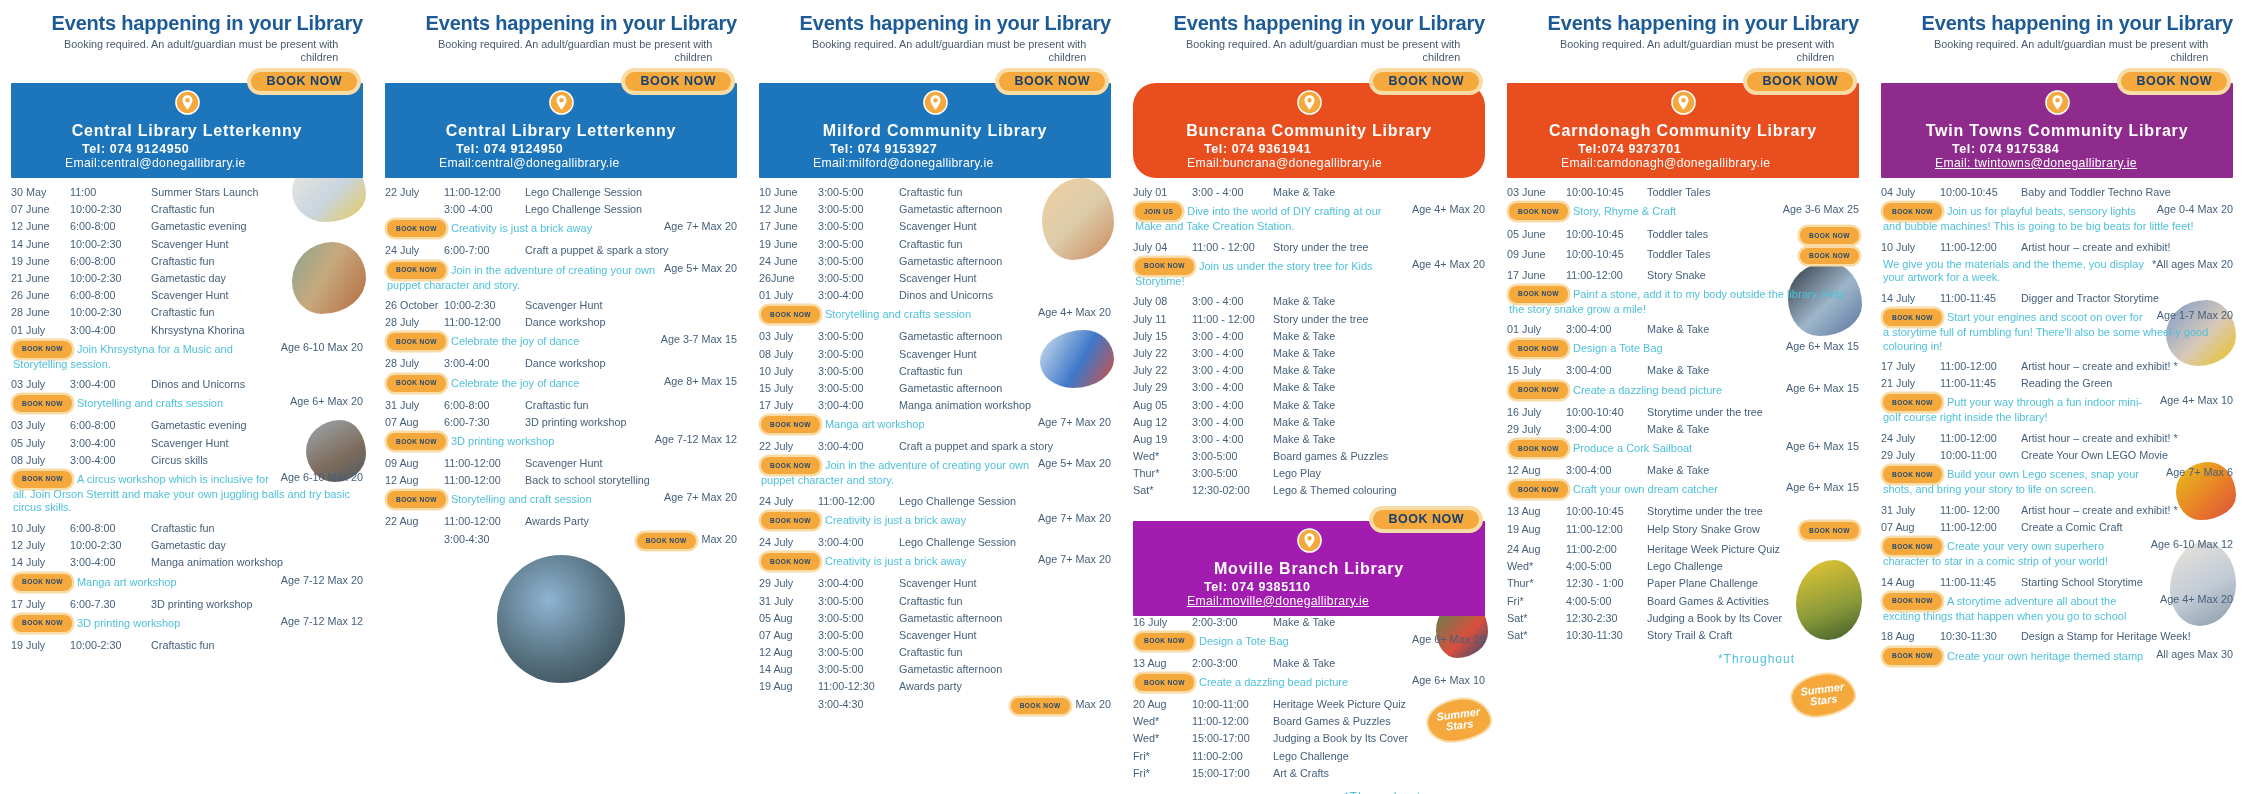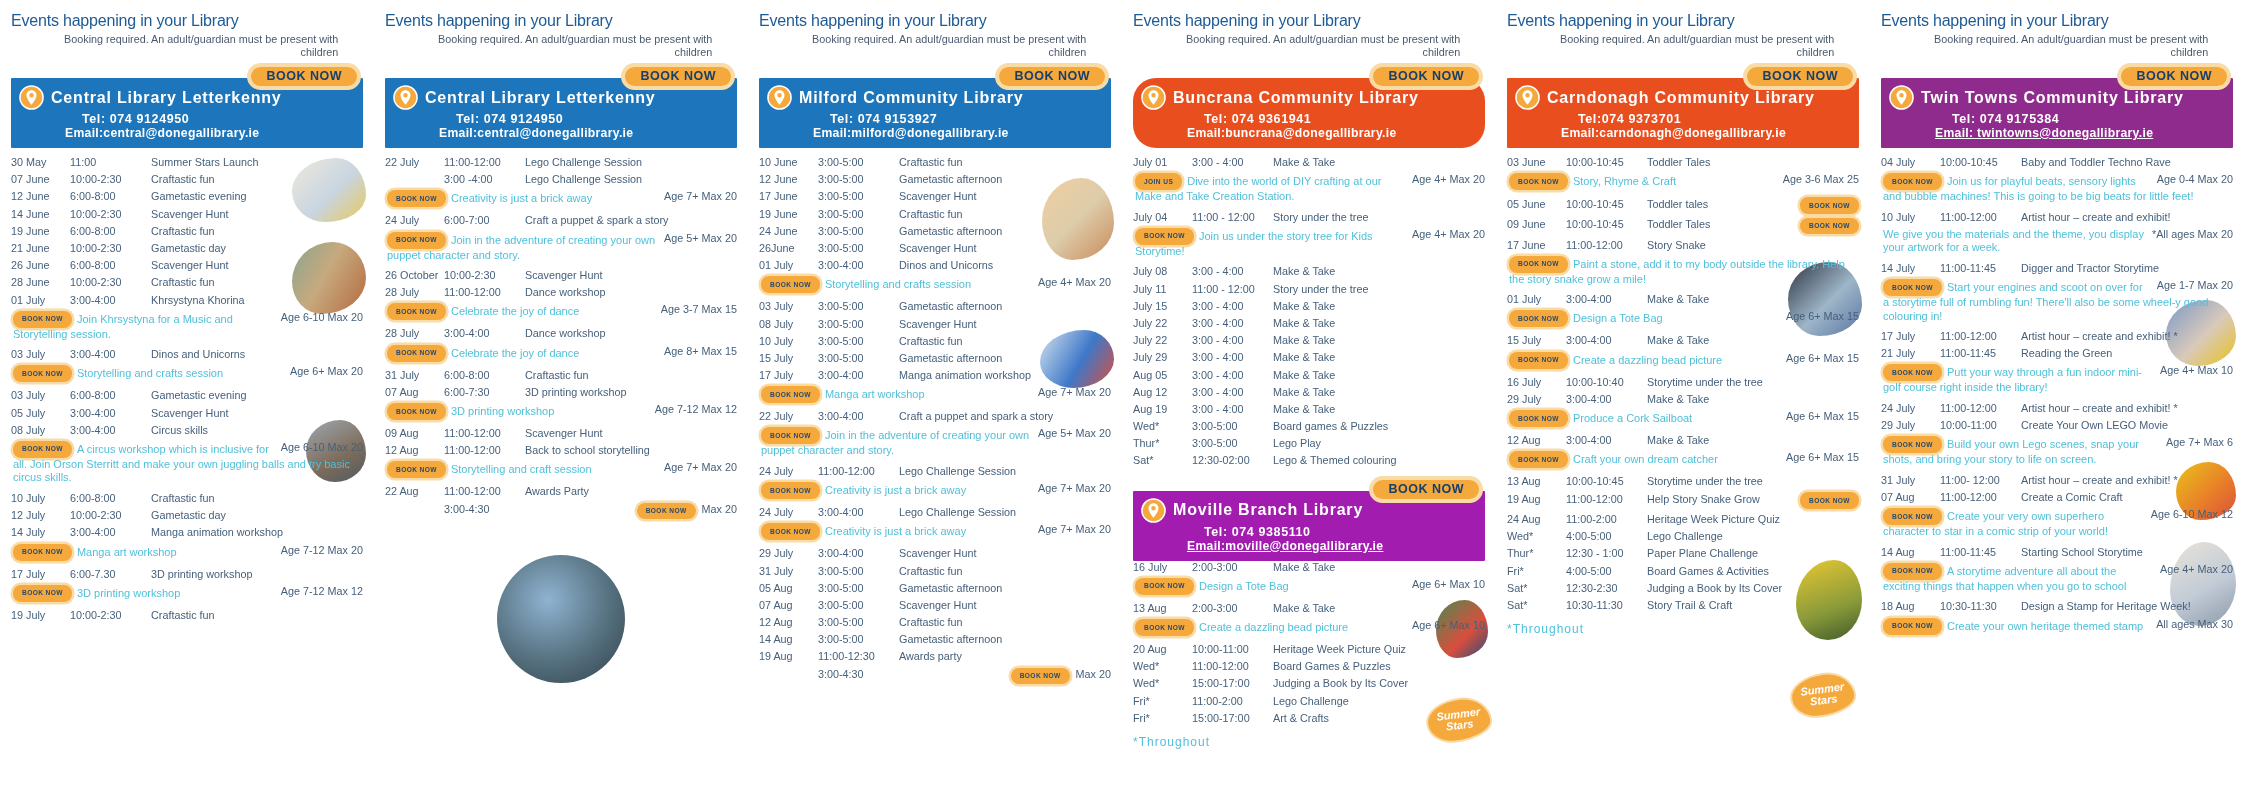--- a/index.html
+++ b/index.html
@@ -1,45 +1,45 @@
 <!DOCTYPE html>
 <html><head>
 <meta charset="utf-8">
 <style>
   * { margin:0; padding:0; box-sizing:border-box; }
   html,body { width:2245px; height:794px; overflow:hidden; background:#ffffff;
     font-family:"Liberation Sans","DejaVu Sans",sans-serif; }
   #board { display:flex; width:2245px; height:794px; }
   .col { width:374px; height:794px; padding:12px 11px 0 11px; position:relative; overflow:hidden; }
   .col-head { display:flex; flex-direction:column; }
-  .title { color:#1d5b97; font-weight:normal; font-size:16px; text-align:left; letter-spacing:-0.2px; }
+  .title { color:#1d5b97; font-weight:bold; font-size:20px; text-align:right; letter-spacing:-0.2px; }
   .subtitle { color:#4a5a6e; font-size:10.8px; line-height:13px; text-align:right; margin-top:3px; width:86%; align-self:center; }
   .booknow-big { align-self:flex-end; background:#f5a93d; color:#173f6b; font-weight:bold;
     font-size:12.5px; letter-spacing:0.5px; padding:2px 15px 3px; border-radius:14px;
     box-shadow:0 0 0 4px #f9dba6; margin:8px 6px -8px 0; position:relative; z-index:2; }
   .banner { color:#fff; padding:7px 8px 8px 8px; position:relative; z-index:1; border-radius:1px; }
-  .banner-name { display:flex; align-items:center; gap:7px; font-weight:bold; font-size:16px; letter-spacing:0.8px; white-space:nowrap; }
+  .banner-name { display:flex; align-items:center; gap:7px; font-weight:bold; font-size:16px; letter-spacing:0.8px; white-space:nowrap;flex-direction:column; }
   .pin { flex:0 0 auto; width:25px; height:25px; }
   .banner-tel { font-weight:bold; font-size:12.5px; letter-spacing:0.6px; margin:2px 0 0 63px; }
-  .banner-email { font-weight:bold; font-size:12.2px; letter-spacing:0.3px; margin:0 0 0 46px; }
+  .banner-email { font-weight:normal; font-size:12.2px; letter-spacing:0.3px; margin:0 0 0 46px; }
   .u { text-decoration:underline; }
   .events { margin-top:8px; position:relative; z-index:1; }
   .row { display:grid; grid-template-columns:54px 76px 1fr auto; column-gap:5px;
     color:#46607b; font-size:10.8px; line-height:13px; margin-bottom:4.2px; align-items:baseline; }
   .row .d { white-space:nowrap; }
   .row .tm { white-space:nowrap; }
   .row .ti { }
   .row .tail { display:flex; gap:6px; align-items:baseline; }
   .note { color:#4fc0da; font-size:11px; line-height:13.5px; margin:1px 0 7px 2px; }
   .note .badge-sm { margin-right:5px; }
   .badge-sm { display:inline-block; background:#f5a93d; color:#274a6e; font-weight:bold;
     font-size:6.6px; letter-spacing:0.4px; padding:1.5px 9px 2px; border-radius:8px;
     box-shadow:0 0 0 2.5px #f9dba6; vertical-align:1px; white-space:nowrap; }
   .note .meta { float:right; color:#46607b; font-size:10.8px; margin-left:8px; }
-  .throughout { color:#4fc0da; font-size:12px; text-align:left; margin:10px 64px 4px 0; letter-spacing:1px; }
+  .throughout { color:#4fc0da; font-size:12px; text-align:right; margin:10px 64px 4px 0; letter-spacing:1px; }
   .photo { position:absolute; right:8px; z-index:0; }
   .stars-logo { position:absolute; z-index:2; display:flex; align-items:center; justify-content:center;
     background:#f5a93d; color:#fff; font-weight:bold; font-style:italic; font-size:11px; line-height:11px;
     text-align:center; transform:rotate(-7deg); border-radius:55% 45% 60% 40% / 50% 60% 40% 50%;
     box-shadow:0 0 0 2px #f9dba6; padding:4px; }
 </style>
 </head>
 <body>
 
 <div id="board">

